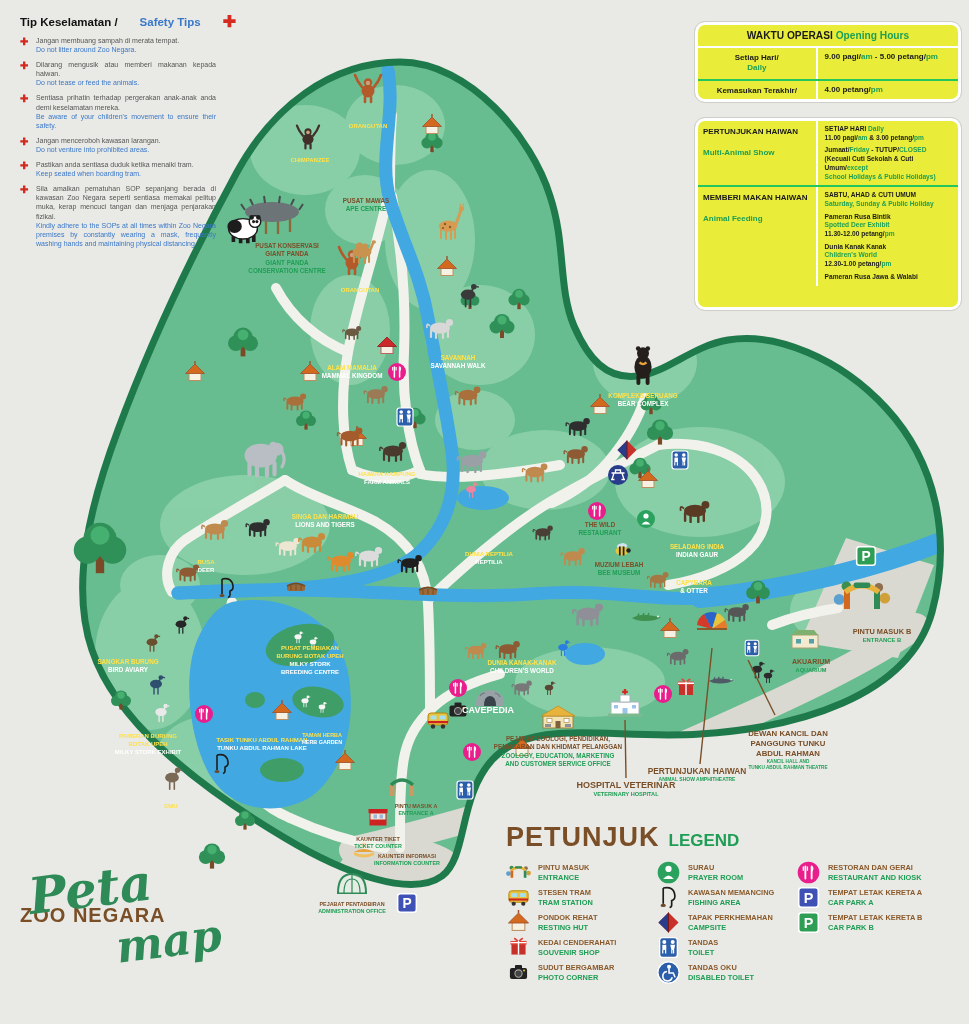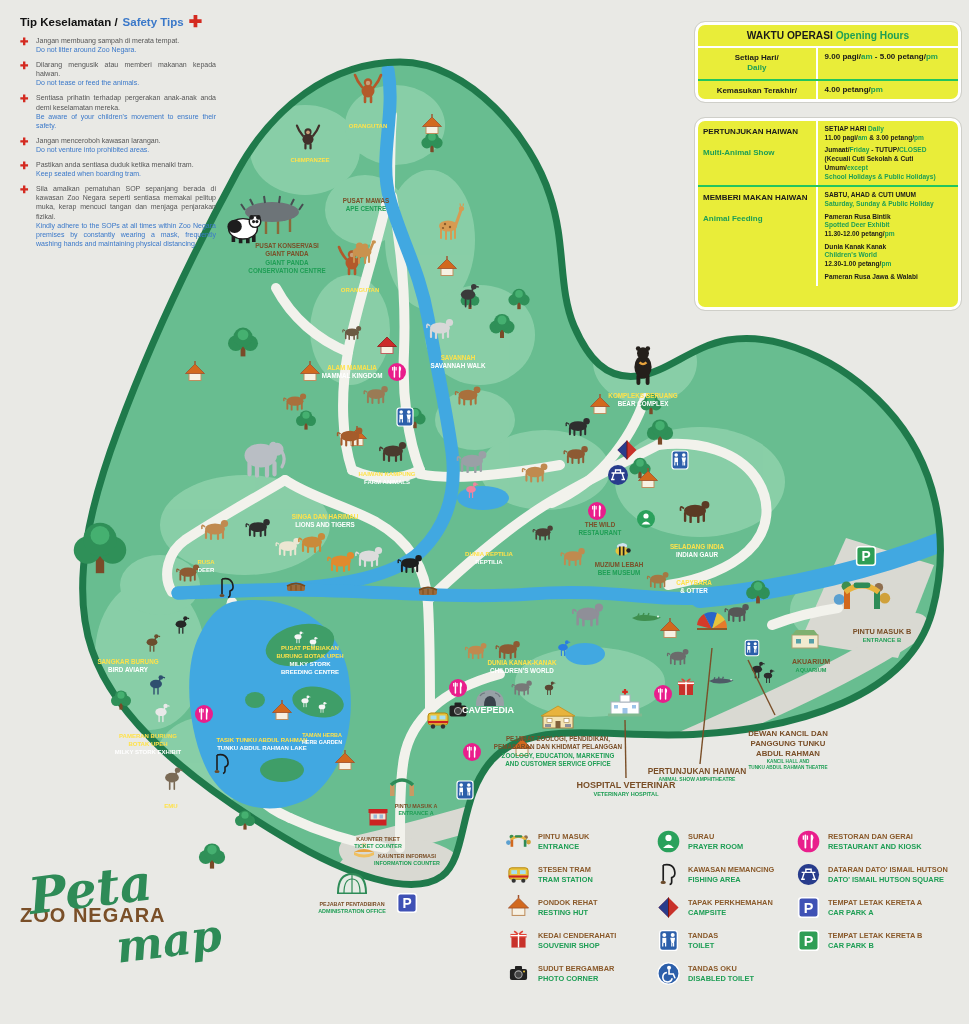--- a/index.html
+++ b/index.html
@@ -9,21 +9,21 @@
     --c-water:#41a8e1; --c-path:#f2f2ec; --c-road:#d9d9d2; --c-lyellow:#ffe24a;
   }
   *{box-sizing:border-box}
   body{margin:0;background:#cfcfcb;font-family:"Liberation Sans",sans-serif}
   .canvas{position:relative;width:969px;height:1024px;background:var(--c-bg);overflow:hidden}
   .map-svg{position:absolute;left:0;top:0;z-index:1}
   .map-svg text{font-family:"Liberation Sans",sans-serif}
 
   
   .safety{position:absolute;left:20px;top:14px;width:196px;z-index:2}
-  .safety-title{display:flex;align-items:center;gap:5px;font-size:11.5px;font-weight:bold;color:#111;white-space:nowrap}
+  .safety-title{display:flex;align-items:center;gap:22px;font-size:11.5px;font-weight:bold;color:#111;white-space:nowrap}
   .safety-title .en{color:var(--c-blue)}
   .cross{color:var(--c-red);font-size:16px;line-height:1;font-weight:bold}
   .safety-item{display:flex;gap:6px;margin-top:6px}
   .safety-item .bullet{color:var(--c-red);font-weight:bold;font-size:10px;width:10px;flex:none;line-height:1.1}
   .safety-item .txt{font-size:7px;line-height:1.3;text-align:justify}
   .safety-item .my{color:#555}
   .safety-item .en{color:var(--c-blue)}
 
   
   .ybox{position:absolute;left:695px;width:266px;background:var(--c-yellow);border:3px solid #fff;
@@ -40,21 +40,21 @@
   .shows .hcell-l{justify-content:flex-start;text-align:left;padding:6px 5px}
   .sline{font-size:6.6px;line-height:1.32}
   .sline.gap{margin-top:4px}
 
   
   .legend{position:absolute;left:506px;top:822px;width:458px;z-index:2}
   .legend-head{display:flex;align-items:baseline;gap:9px}
   .legend-head .my{font-size:27px;font-weight:bold;color:var(--c-darkbrown);letter-spacing:1px}
   .legend-head .en{font-size:17px;font-weight:bold;color:var(--c-green)}
   .legend-cols{display:flex;margin-top:7px}
-  .legend-col{display:flex;flex-direction:column;gap:8px}
+  .legend-col{display:flex;flex-direction:column;}
   .legend-col.c1{width:150px}.legend-col.c2{width:140px}.legend-col.c3{width:168px}
   .legend-item{display:flex;align-items:center;gap:7px;min-height:24px}
   .legend-item .ic{width:25px;height:25px;flex:none}
   .legend-item .ic svg{width:25px;height:25px;display:block}
   .legend-item .t{font-size:7.4px;font-weight:bold;line-height:1.3}
   .legend-item .my{color:var(--c-brown)}
   .legend-item .en{color:var(--c-green)}
 
   
   .map-title{position:absolute;left:20px;top:858px;width:240px;z-index:2}
@@ -1035,20 +1035,24 @@
       </div>
   </div>
 
   <div class="map-title">
     <span class="mt-script mt1">Peta</span>
     <span class="mt-main">ZOO NEGARA</span>
     <span class="mt-script mt2">map</span>
   </div>
 
   <div class="legend">
+    <div class="legend-head">
+      <span class="my">PETUNJUK</span>
+      <span class="en">LEGEND</span>
+    </div>
     <div class="legend-cols" id="legend-cols">
         <div class="legend-col c1">
           <div class="legend-item">
             <span class="ic">
               <svg viewBox="-13 -13 26 26">
                 <g transform="scale(0.55)">
                   <circle cx="-19" cy="2" r="4.5" fill="#5ba0d0"></circle>
                   <circle cx="19" cy="1" r="4.5" fill="#d0a13b"></circle>
                   <circle cx="-13" cy="-9" r="4" fill="#3e8f4f"></circle>
                   <circle cx="14" cy="-8" r="3.6" fill="#8f6f4f"></circle>
@@ -1225,34 +1229,20 @@
               </svg>
             </span>
             <div class="t">
               <div class="my">RESTORAN DAN GERAI</div>
               <div class="en">RESTAURANT AND KIOSK</div>
             </div>
           </div>
           <div class="legend-item">
             <span class="ic">
               <svg viewBox="-13 -13 26 26">
-                <g transform="scale(1.1)">
-                  <circle r="10" fill="#283c8c"></circle>
-                  <path d="M-6.5,-2 L6.5,-2 M-4,-2 L-6,4.5 M4,-2 L6,4.5 M-7,4.5 L-3.5,4.5 M3.5,4.5 L7,4.5 M-2.5,-2 L-2.5,-5 L2.5,-5 L2.5,-2" stroke="#fff" stroke-width="1.3" fill="none"></path>
-                </g>
-              </svg>
-            </span>
-            <div class="t">
-              <div class="my">DATARAN DATO' ISMAIL HUTSON</div>
-              <div class="en">DATO' ISMAIL HUTSON SQUARE</div>
-            </div>
-          </div>
-          <div class="legend-item">
-            <span class="ic">
-              <svg viewBox="-13 -13 26 26">
                 <g transform="scale(1.2)">
                   <rect x="-8.5" y="-8.5" width="17" height="17" rx="2.5" fill="#3f51b5" stroke="#fff" stroke-width="1.4"></rect>
                   <text y="4.8" text-anchor="middle" font-size="12.5" font-weight="bold" fill="#fff">P</text>
                 </g>
               </svg>
             </span>
             <div class="t">
               <div class="my">TEMPAT LETAK KERETA A</div>
               <div class="en">CAR PARK A</div>
             </div>

